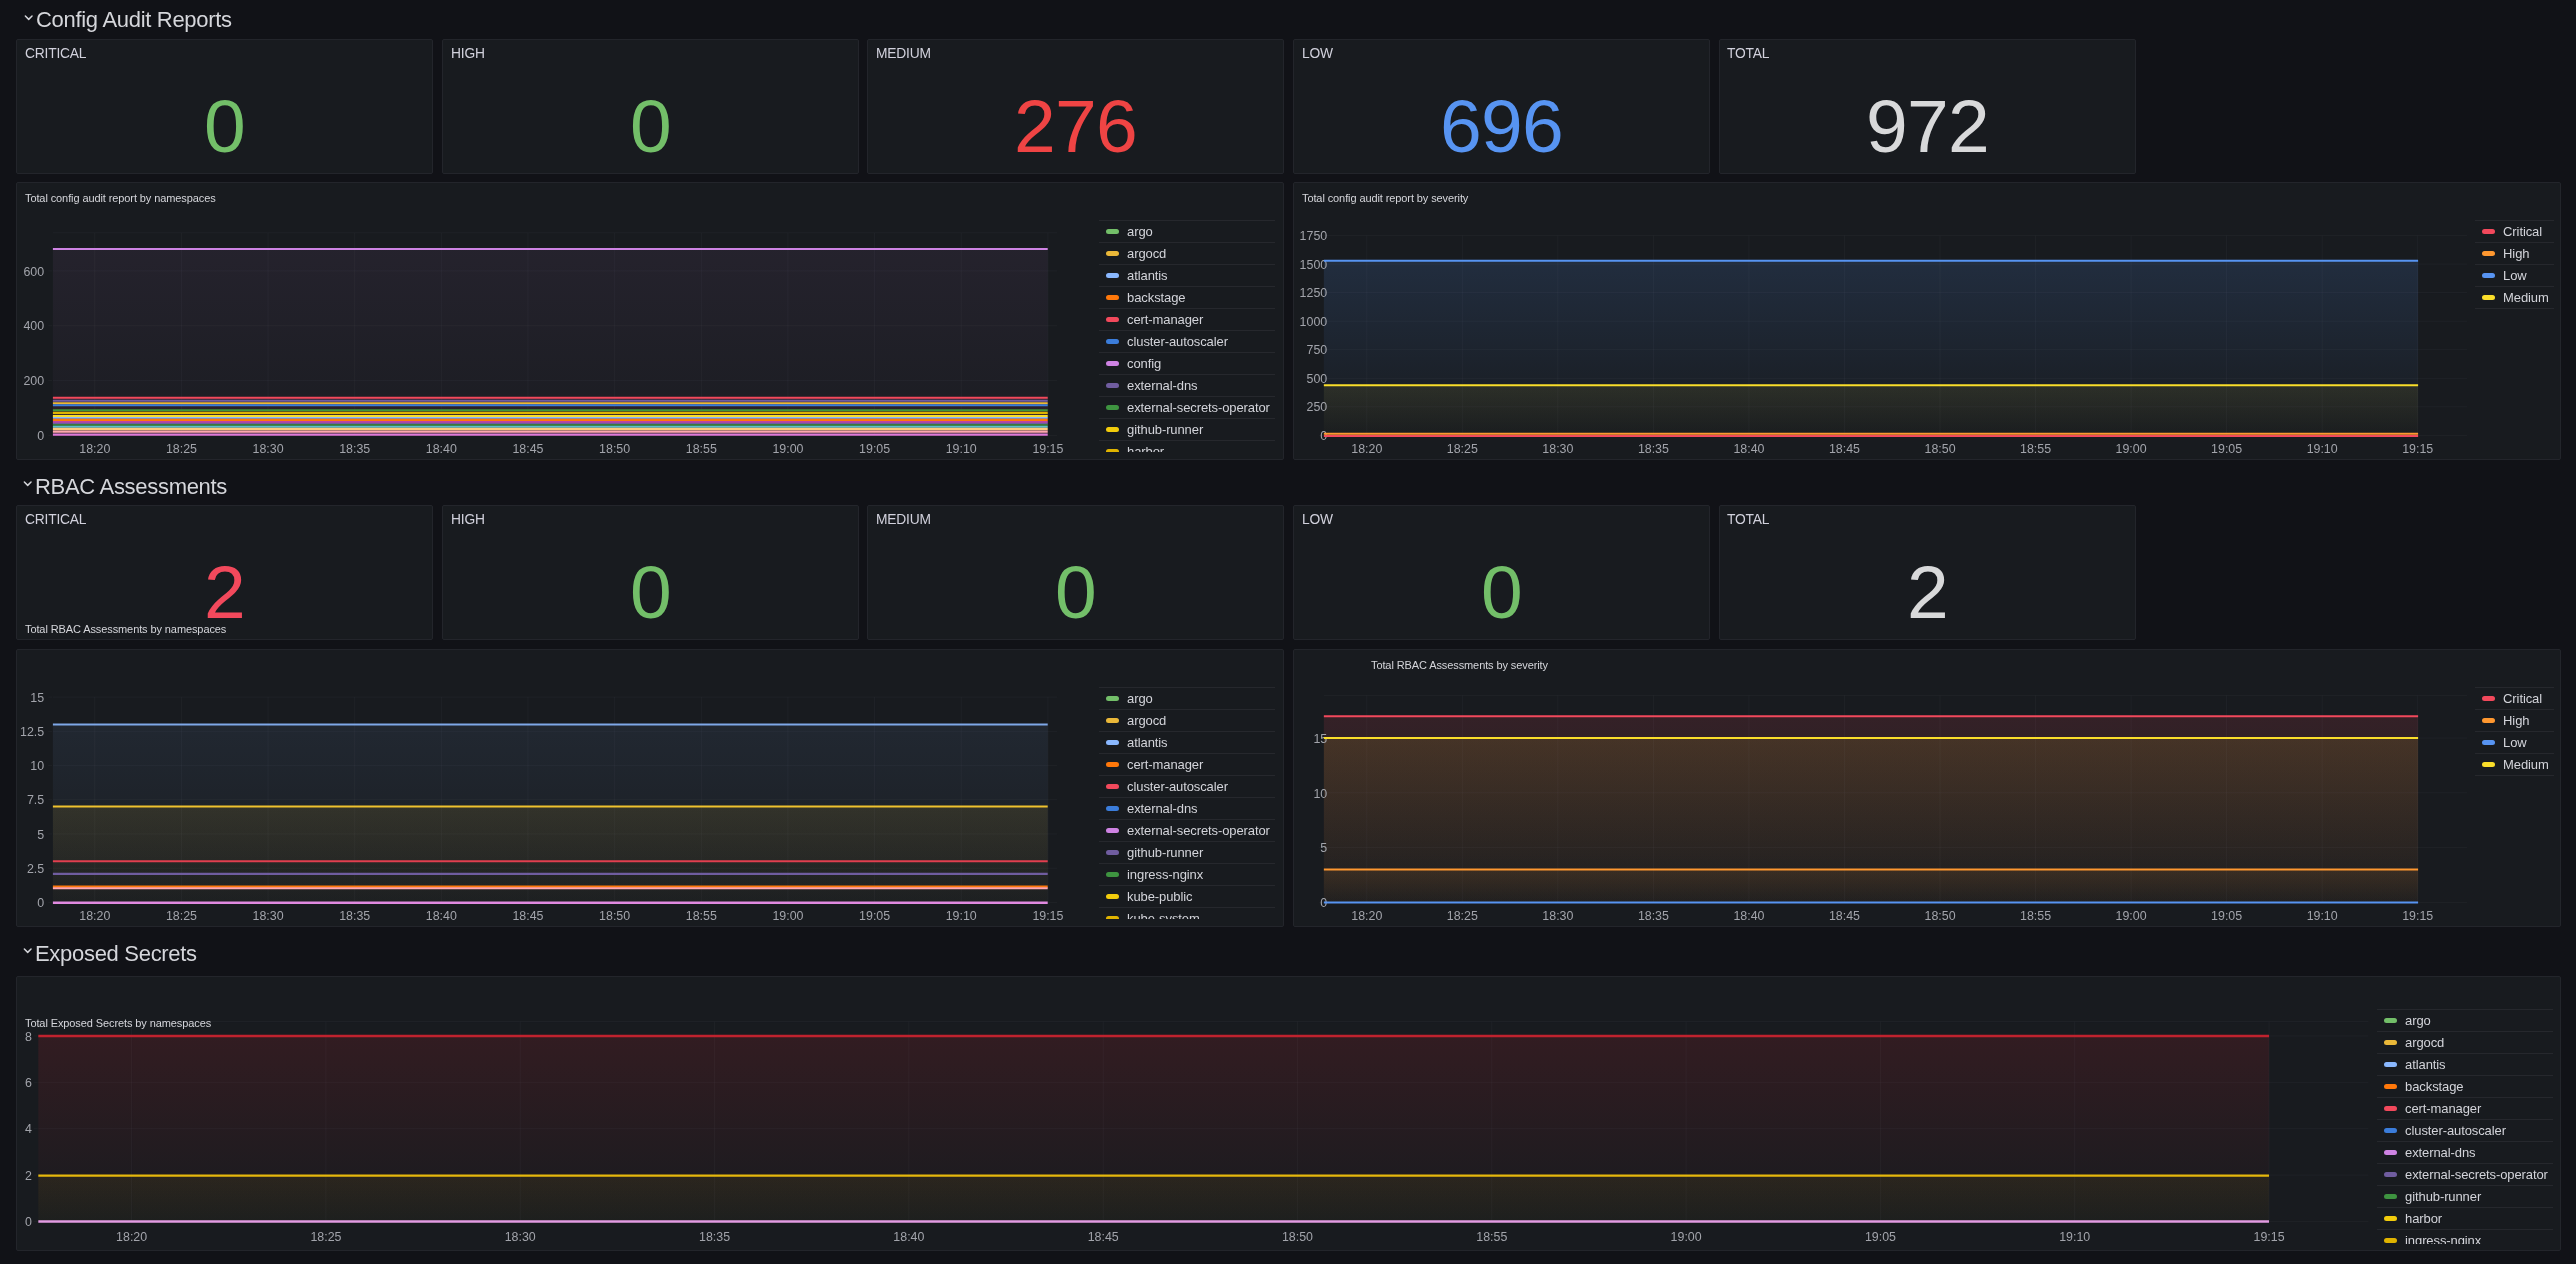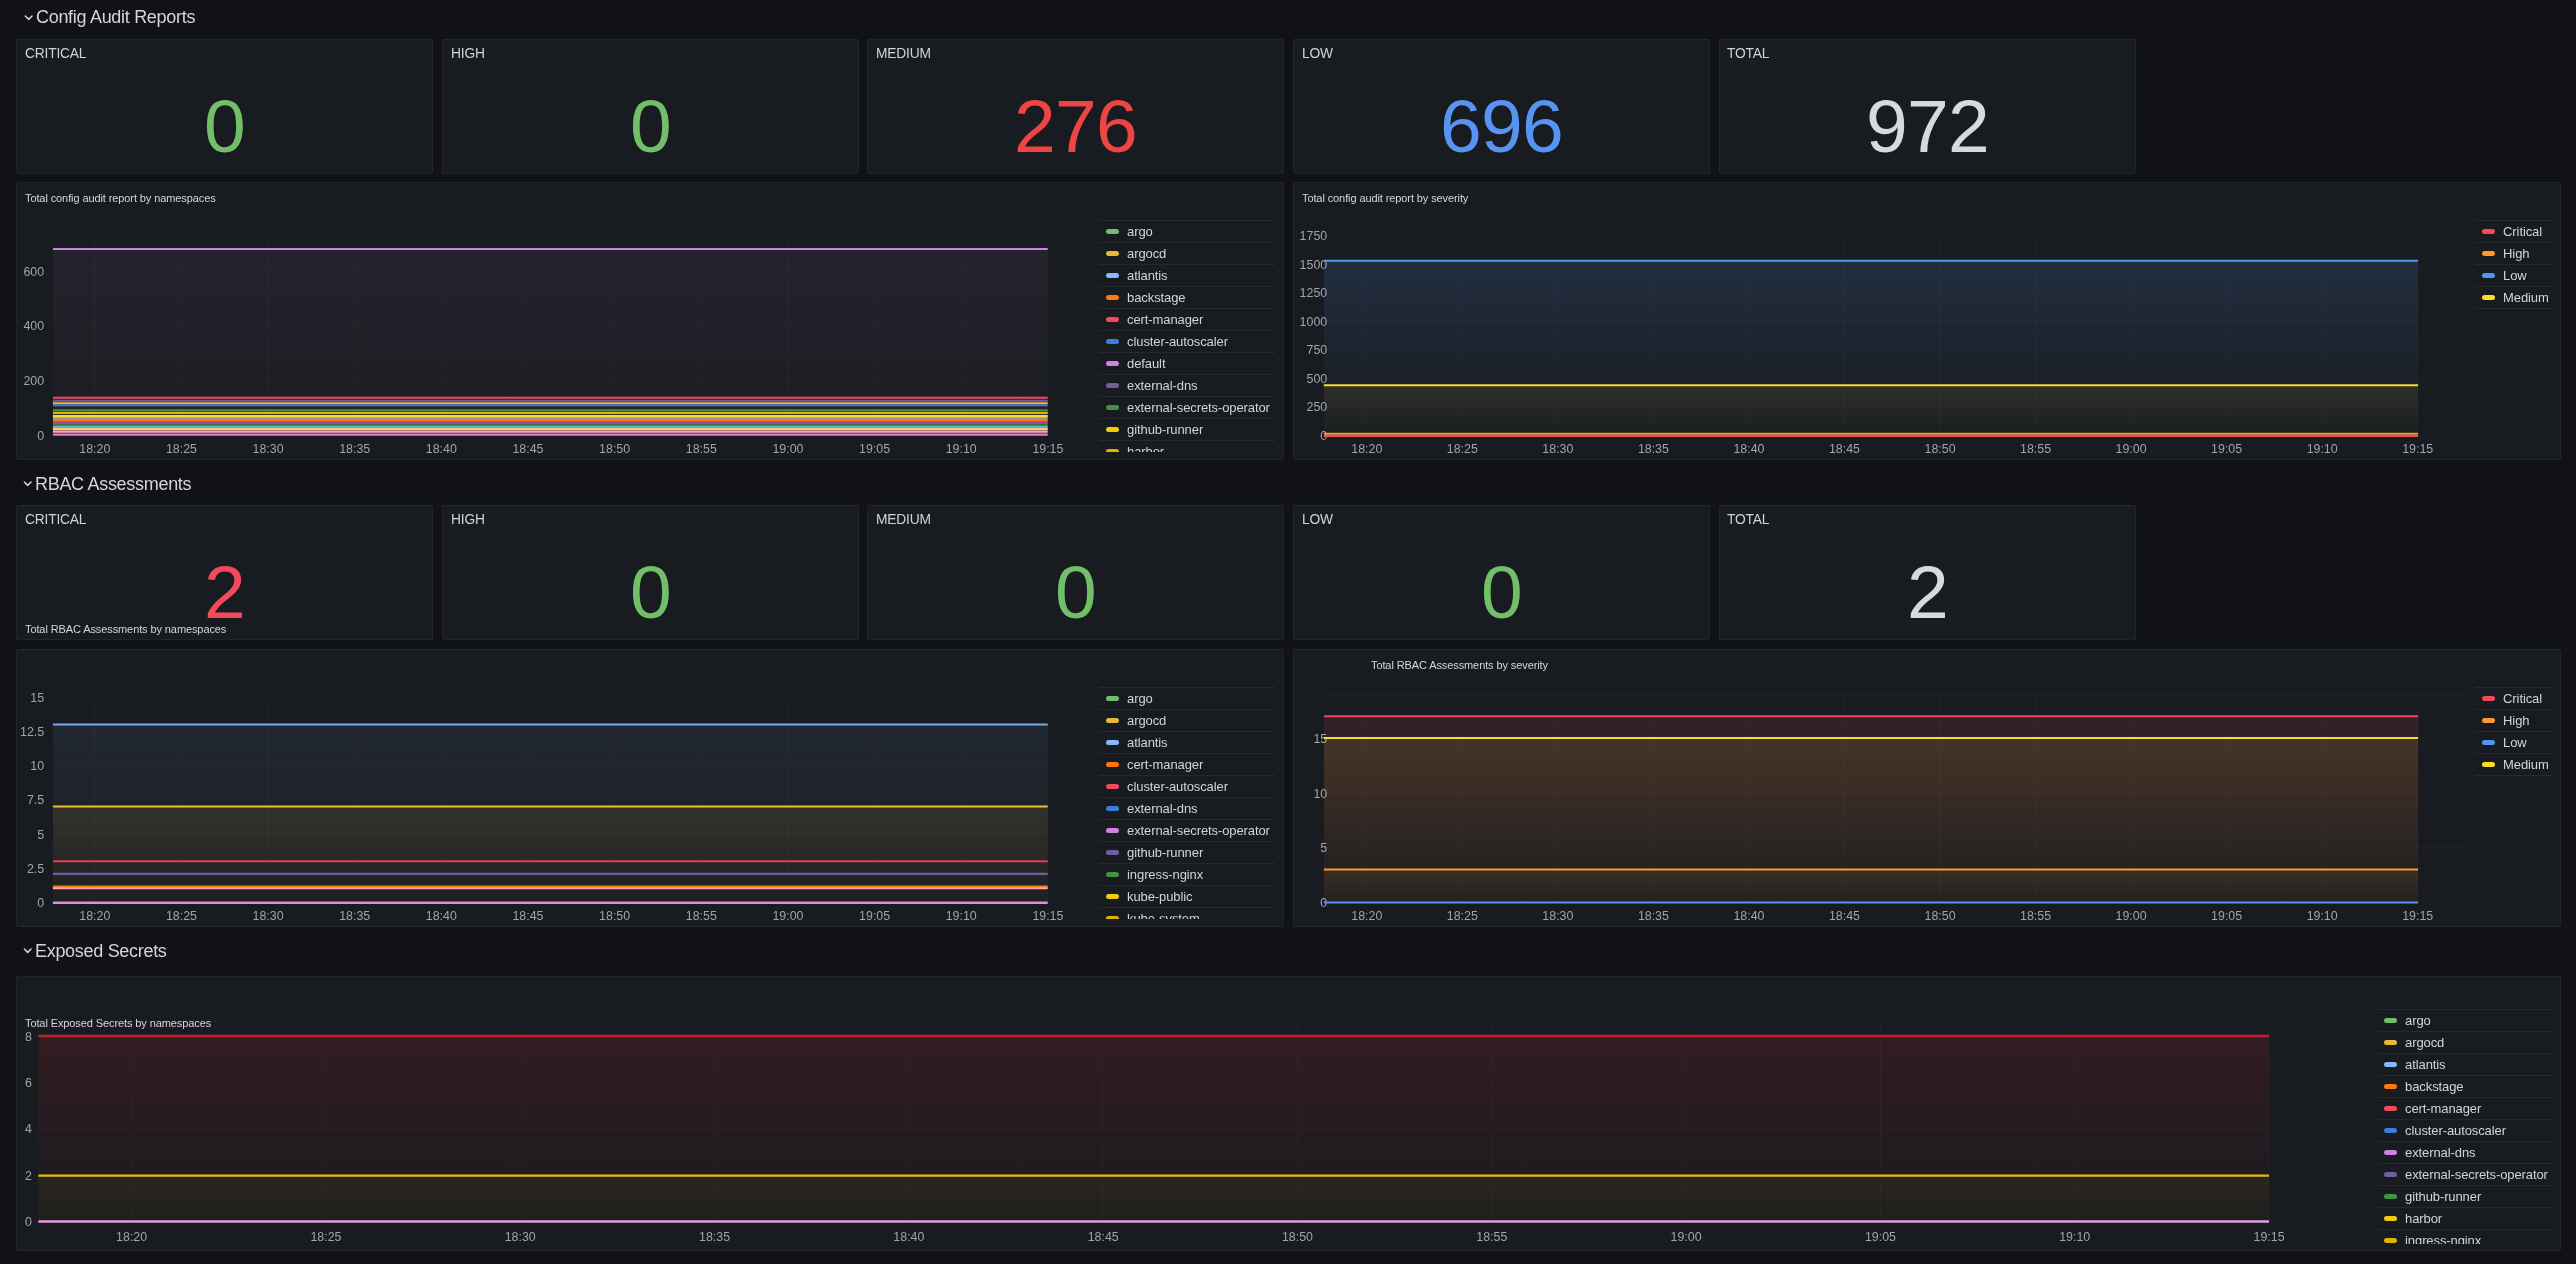--- a/index.html
+++ b/index.html
@@ -1,17 +1,17 @@
 <!DOCTYPE html>
 <html style="font-size:10.7px"><head><meta charset="utf-8"><style>
 *{margin:0;padding:0;box-sizing:border-box;}
 html,body{width:2576px;height:1265px;background:#111217;overflow:hidden;font-family:"Liberation Sans",sans-serif;position:relative;}
 .panel{position:absolute;background:#181b1f;border:0.7px solid #23252b;border-radius:2px;}
 .pt{position:absolute;font-size:11px;font-weight:400;color:#d5d6db;white-space:nowrap;letter-spacing:-0.1px;}
-.sec{position:absolute;font-size:18px;font-weight:500;color:#d5d6db;white-space:nowrap;letter-spacing:-0.3px;}
+.sec{position:absolute;font-size:22px;font-weight:500;color:#d5d6db;white-space:nowrap;letter-spacing:-0.3px;}
 .st{position:absolute;font-size:13.8px;font-weight:500;color:#d1d1dc;white-space:nowrap;letter-spacing:-0.2px;}
 .val{position:absolute;font-size:75px;font-weight:500;text-align:center;line-height:1;letter-spacing:-0.7px;}
 .leg{position:absolute;overflow:hidden;}
 .lr{height:22px;display:flex;align-items:center;border-top:0.7px solid rgba(204,204,220,0.08);}
 .sw{width:12.7px;height:4.7px;border-radius:2.7px;flex:none;}
 .lt{font-size:13px;color:#d3d4da;white-space:nowrap;letter-spacing:-0.1px;}
 svg{position:absolute;left:0;top:0;overflow:visible;}
 </style></head><body>
 <svg width="13.4" height="13.4" style="left:22px;top:10.7px;position:absolute" viewBox="0 0 20 20">
     <path d="M5 7.5 L10 12.5 L15 7.5" stroke="#d5d6db" stroke-width="2.2" fill="none" stroke-linecap="round" stroke-linejoin="round"></path>
@@ -150,21 +150,21 @@
     <div class="lr">
       <div class="sw" style="background:#f2495c;margin-left:7.4px;margin-right:8px;"></div>
       <div class="lt">cert-manager</div>
     </div>
     <div class="lr">
       <div class="sw" style="background:#3b7ddb;margin-left:7.4px;margin-right:8px;"></div>
       <div class="lt">cluster-autoscaler</div>
     </div>
     <div class="lr">
       <div class="sw" style="background:#ce83e3;margin-left:7.4px;margin-right:8px;"></div>
-      <div class="lt">default</div>
+      <div class="lt">config</div>
     </div>
     <div class="lr">
       <div class="sw" style="background:#705da0;margin-left:7.4px;margin-right:8px;"></div>
       <div class="lt">external-dns</div>
     </div>
     <div class="lr">
       <div class="sw" style="background:#3e9440;margin-left:7.4px;margin-right:8px;"></div>
       <div class="lt">external-secrets-operator</div>
     </div>
     <div class="lr">

